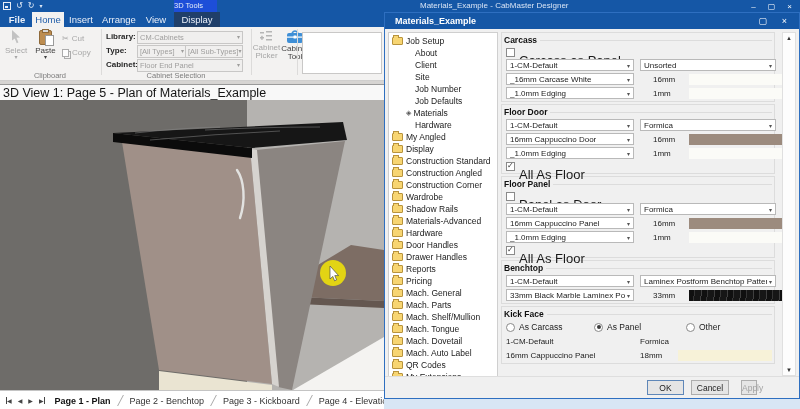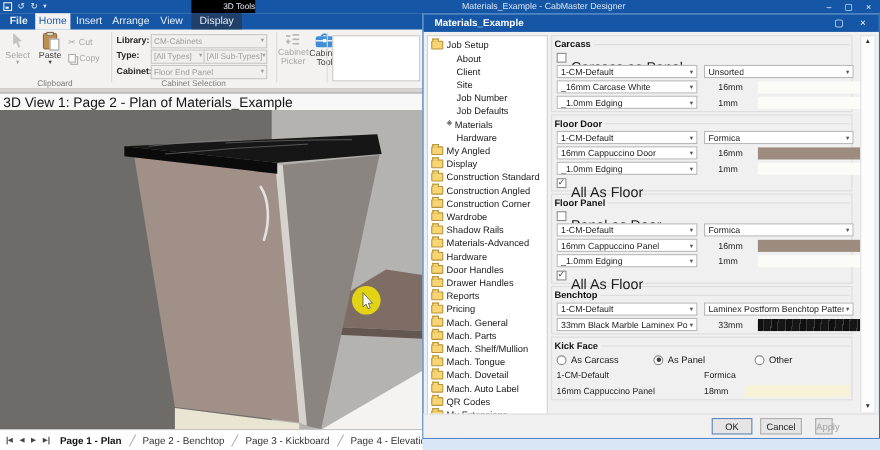--- a/index.html
+++ b/index.html
@@ -9,22 +9,22 @@
   .abs{position:absolute;}
 
   
   .titlebar{left:0;top:0;width:800px;height:12px;background:#1557a6;color:#fff;}
   .qat{left:3px;top:0;height:12px;display:flex;align-items:center;gap:5px;color:#fff;}
   .floppy{display:inline-block;width:6px;height:6px;border:1px solid #e8eef7;position:relative;}
   .floppy::after{content:'';position:absolute;left:1px;top:3px;width:3px;height:2px;background:#e8eef7;}
   .qglyph{font-size:8px;line-height:12px;color:#dfe9f6;}
   .app-title{top:1px;left:420px;font-size:8px;color:#d8e4f5;white-space:nowrap;}
   .winctl{top:0;height:12px;display:flex;align-items:center;gap:12px;right:8px;color:#fff;font-size:8px;}
-  .ctx-box{left:174px;top:0;width:58px;height:12px;background:#000000;color:#e6edf7;font-size:7.5px;
-           text-align:right;line-height:12px;}
+  .ctx-box{left:174px;top:0;width:43px;height:12px;background:#1d4ed8;color:#e6edf7;font-size:7.5px;
+           text-align:left;line-height:12px;}
 
   
   .tabrow{left:0;top:12px;width:800px;height:15px;background:#1557a6;}
   .rtab{position:absolute;top:0;height:15px;line-height:15px;text-align:center;font-size:9.5px;color:#e8eef8;cursor:default;}
   .rtab:nth-child(1){left:4px;width:26px;font-weight:bold;}
   .rtab:nth-child(2){left:32px;width:32px;}
   .rtab:nth-child(3){left:66px;width:30px;}
   .rtab:nth-child(4){left:100px;width:38px;}
   .rtab:nth-child(5){left:142px;width:28px;}
   .rtab:nth-child(6){left:174px;width:46px;}
@@ -222,21 +222,21 @@
       <rect x="1" y="7.5" width="16" height="1.2" fill="#fff"></rect>
       <rect x="7.5" y="6.5" width="3" height="3" rx="0.5" fill="#fff"></rect>
     </svg>
     <span class="blabel dark" style="line-height:8px;text-align:center;">Cabinet Tool</span>
   </div>
   <div class="rsep" style="left:297px;"></div>
   <div class="abs previewbox"></div>
 </div>
 
 <div class="abs gapstrip"></div>
-<div class="abs viewheader">3D View 1: Page 2 - Plan of Materials_Example</div>
+<div class="abs viewheader">3D View 1: Page 5 - Plan of Materials_Example</div>
 
 <div class="abs canvas">
   <svg width="384" height="290" viewBox="0 0 384 290">
     <rect x="0" y="0" width="384" height="290" fill="#6e6c69"></rect>
     <rect x="247" y="0" width="137" height="290" fill="#b5b3b0"></rect>
     <polygon points="293,290 384,237 384,290" fill="#f4f3f1"></polygon>
     <polygon points="278,189 351,145 384,150 384,201 278,196" fill="#7d6d64"></polygon>
     <polygon points="278,196 384,201 384,208 278,203" fill="#645750"></polygon>
     <polygon points="256,50 345,41 292,290 278,287" fill="#8b8581"></polygon>
     <polygon points="250,49 257,50 279,287 272,284" fill="#d6d3cf"></polygon>

